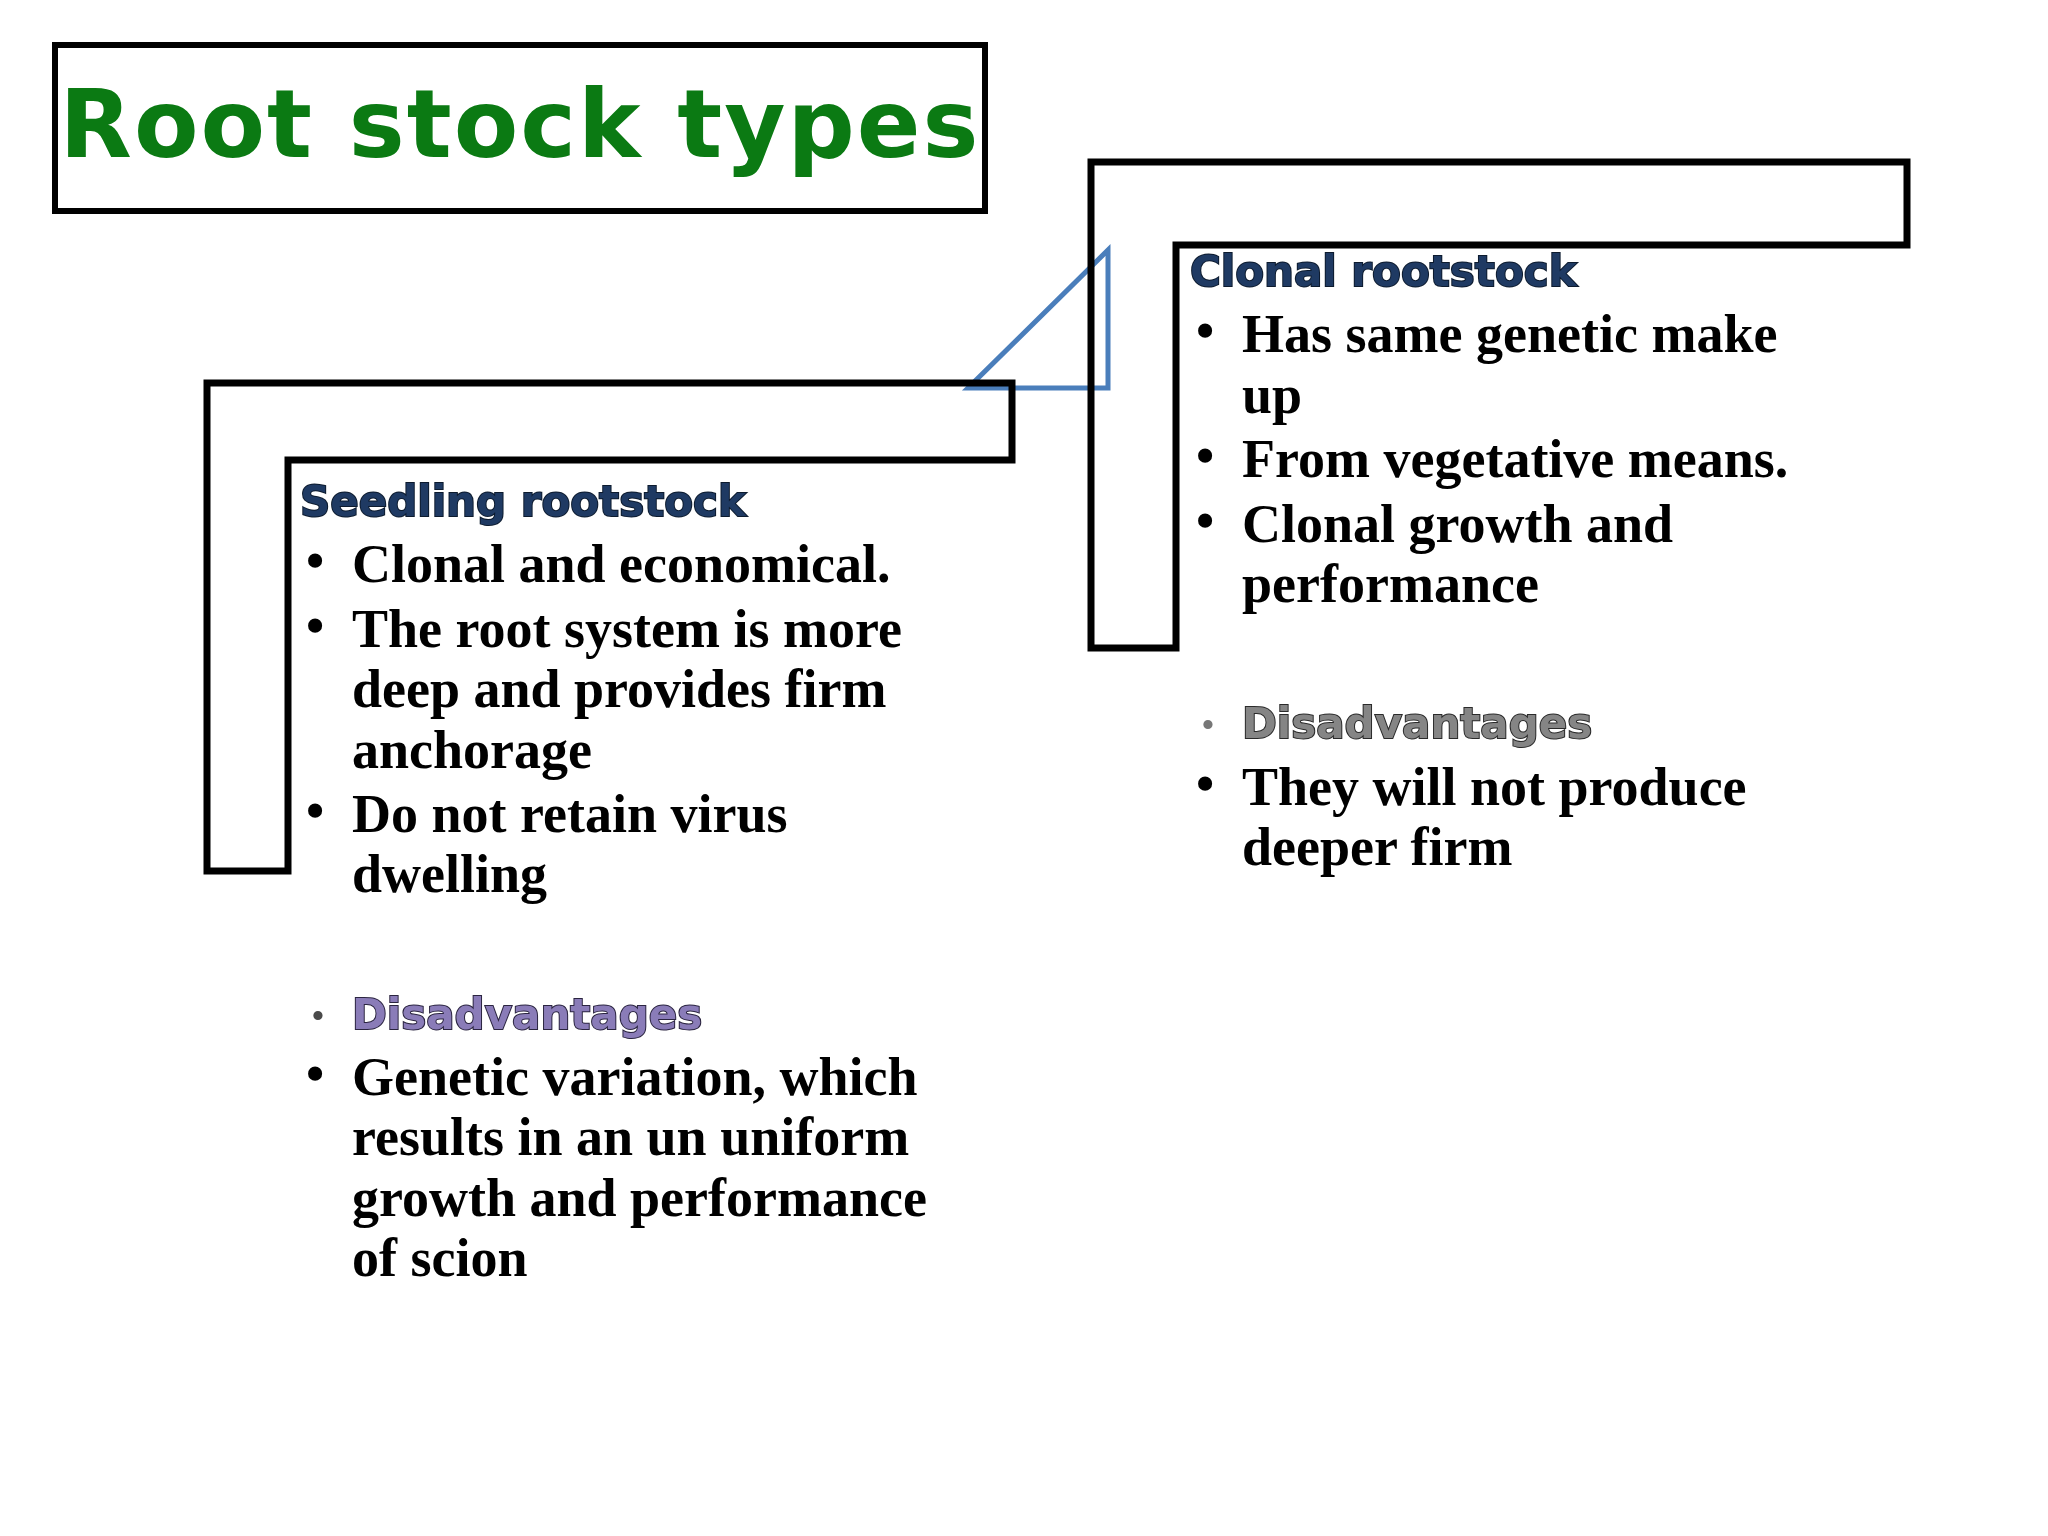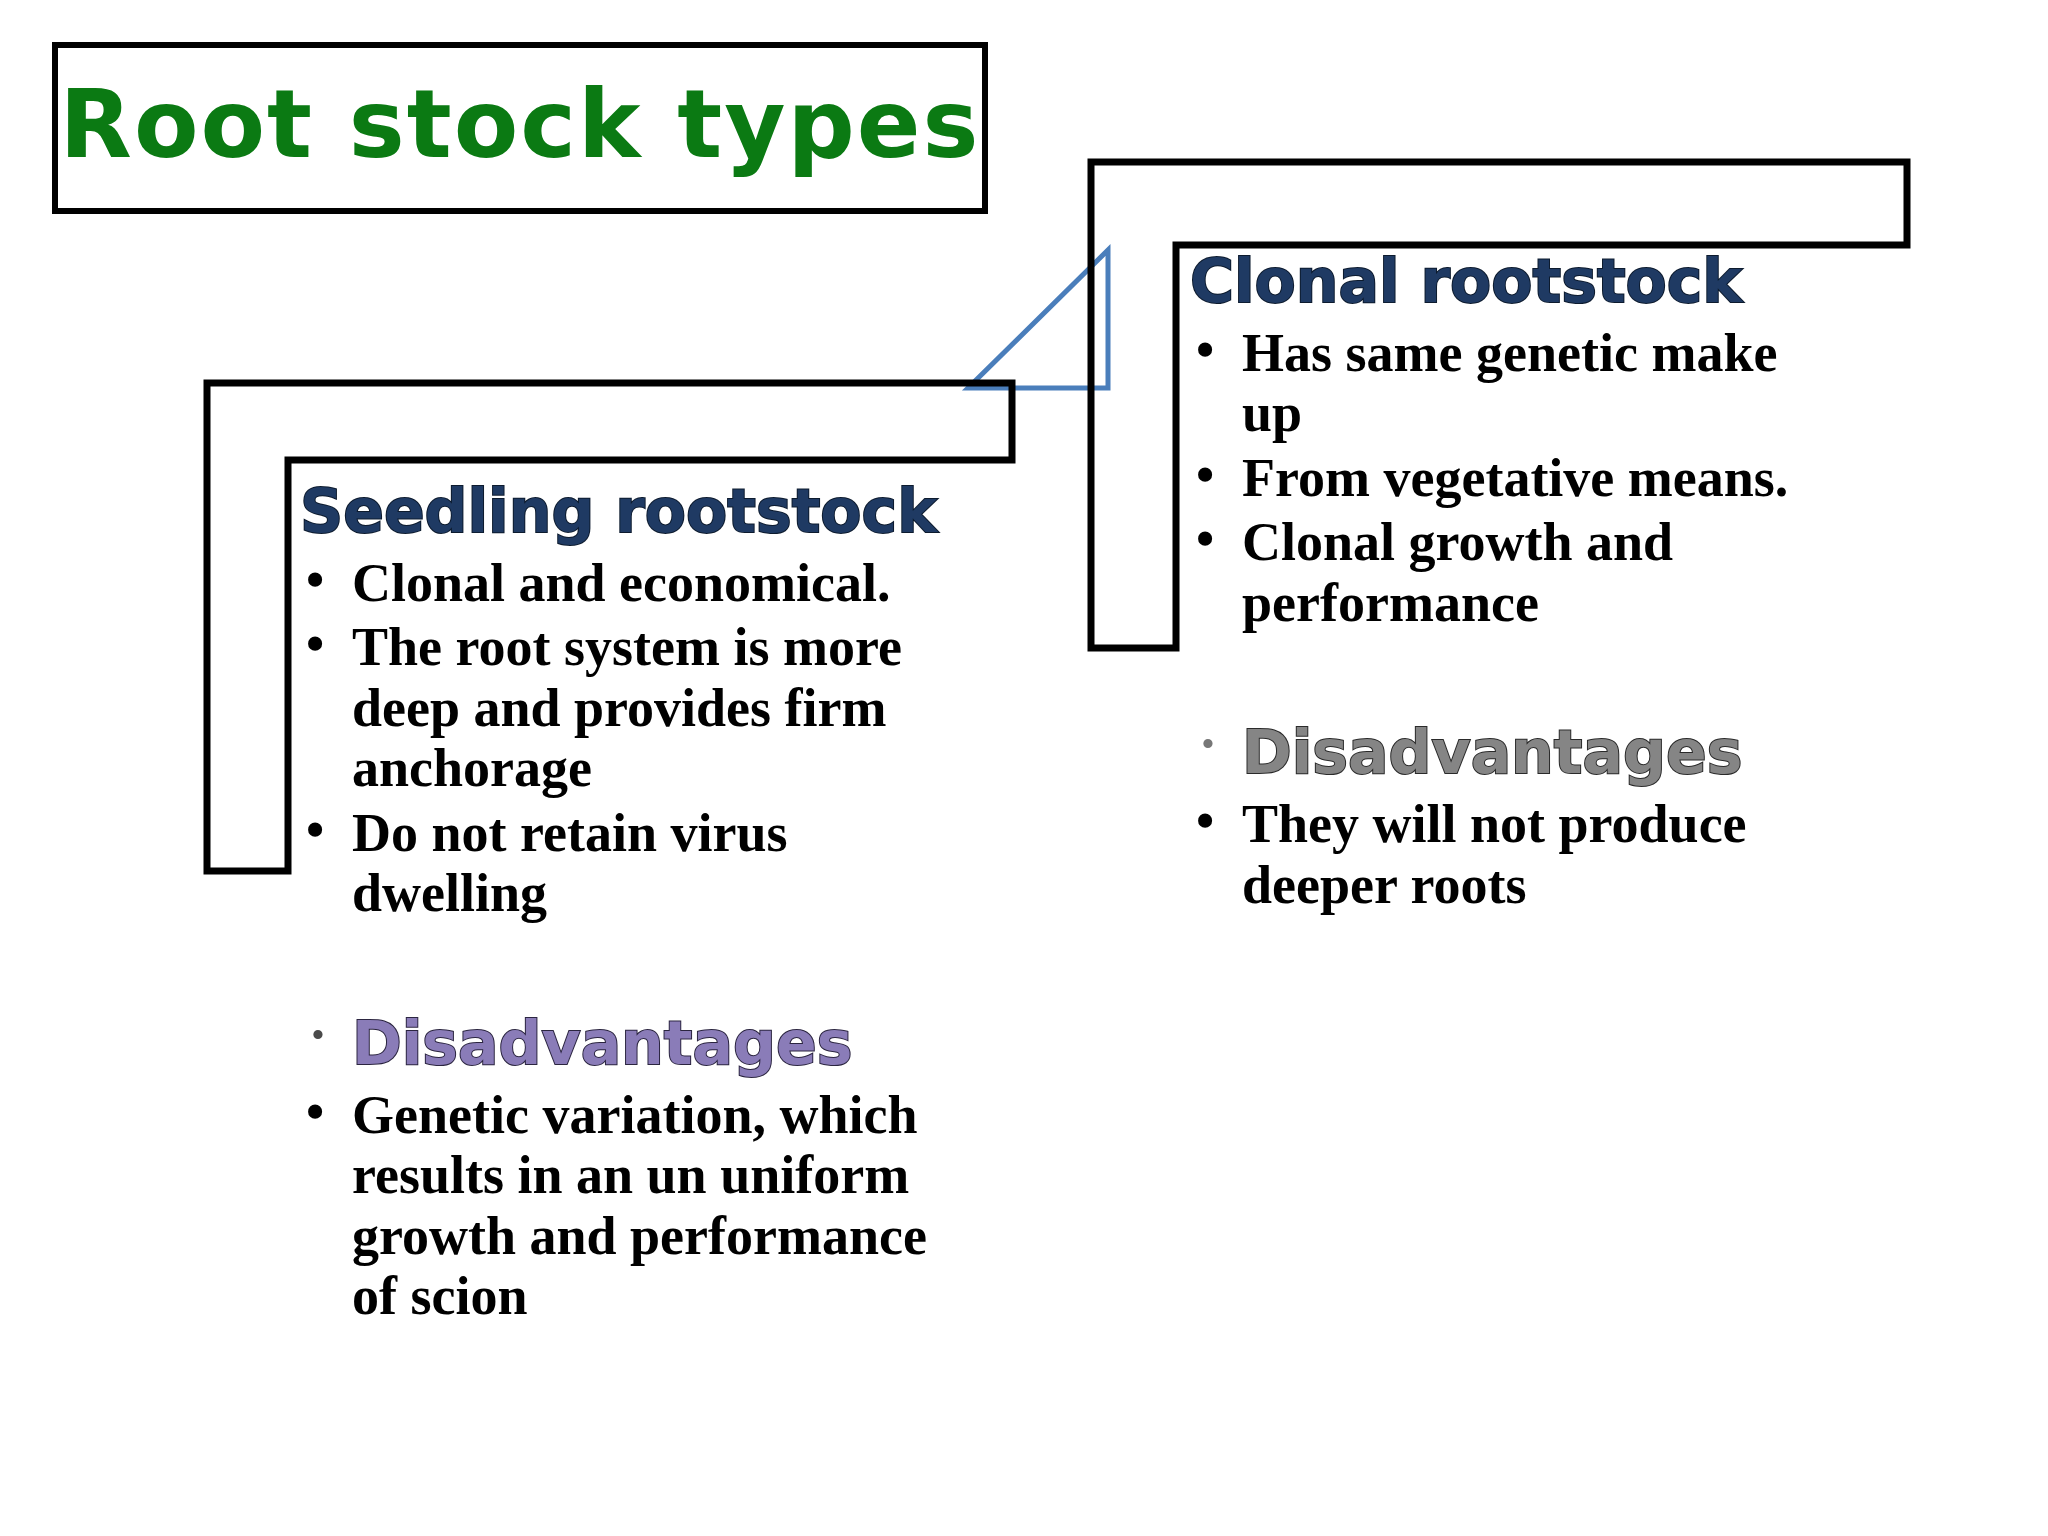--- a/index.html
+++ b/index.html
@@ -68,21 +68,21 @@
   }
   #right-column {
     left: 1190px;
     top: 250px;
     width: 660px;
   }
 
   .section-heading {
     font-family: "DejaVu Sans", sans-serif;
     font-weight: 700;
-    font-size: 60px;
+    font-size: 42px;
     line-height: 1.05;
     letter-spacing: 0px;
     white-space: nowrap;
     margin: 0 0 10px 0;
   }
   .heading-navy {
     color: #1f3a63;
     -webkit-text-stroke: 2px #0d1b2e;
     paint-order: stroke fill;
   }
@@ -191,17 +191,17 @@
       <li>Clonal growth and performance</li>
     </ul>
 
     <div class="gap-large"></div>
 
     <div class="heading-row gray-dot">
       <div class="section-heading heading-gray">Disadvantages</div>
     </div>
 
     <ul class="bullets">
-      <li>They will not produce deeper roots</li>
+      <li>They will not produce deeper firm</li>
     </ul>
   </div>
 
 </div>
 
 </body></html>

